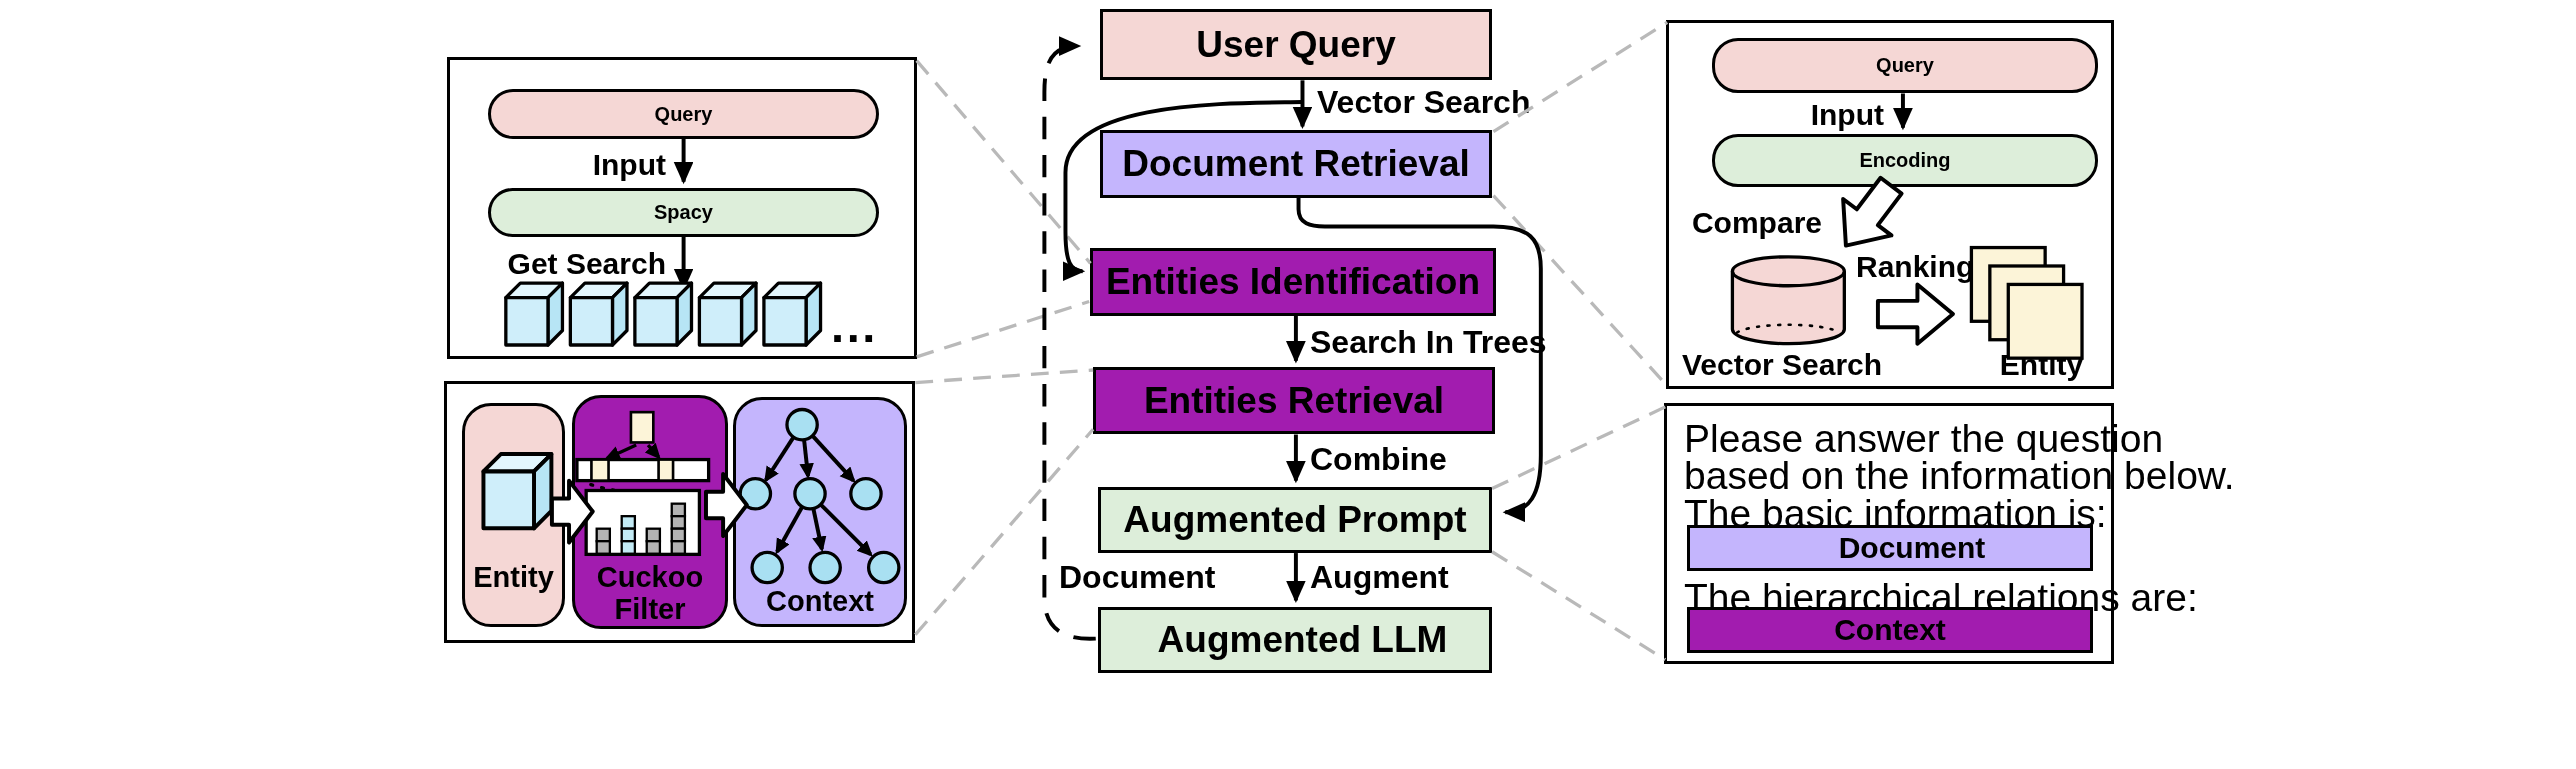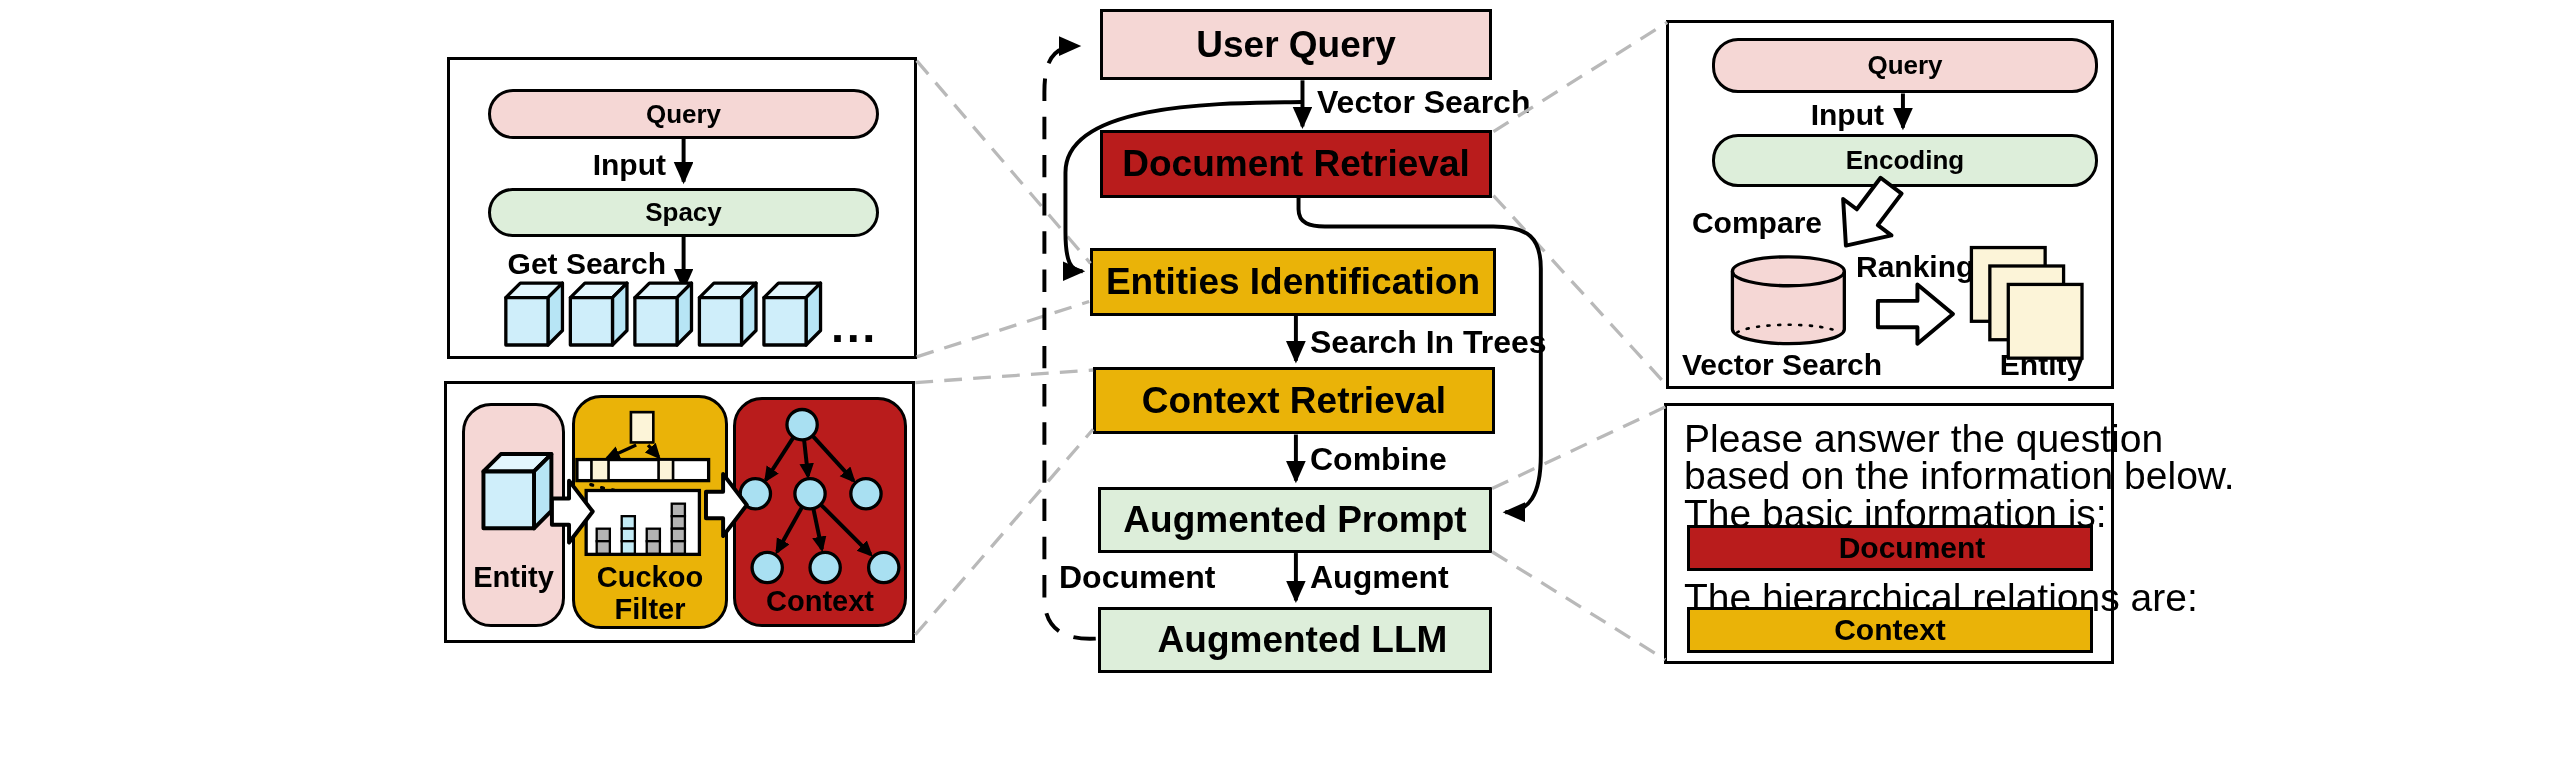--- a/index.html
+++ b/index.html
@@ -9,35 +9,35 @@
   }
   
   .outer-box{position:absolute;background:#ffffff;border:3.3px solid #000;box-sizing:border-box;}
   
   .fbox{position:absolute;border:3.3px solid #000;box-sizing:border-box;
         display:flex;align-items:center;justify-content:center;
         font-weight:700;font-size:37px;white-space:nowrap;}
   
   .pill{position:absolute;border:3.3px solid #000;border-radius:26px;box-sizing:border-box;
         display:flex;align-items:center;justify-content:center;
-        font-weight:700;font-size:26px;white-space:nowrap;}
+        font-weight:700;font-size:20px;white-space:nowrap;}
   
   .rpanel{position:absolute;border:3.3px solid #000;border-radius:29px;box-sizing:border-box;}
   
   .chip{position:absolute;border:3.3px solid #000;box-sizing:border-box;
         display:flex;align-items:center;justify-content:center;
         font-weight:700;font-size:30px;}
   .elabel{position:absolute;font-weight:700;font-size:32px;white-space:nowrap;line-height:1;}
   .slabel{position:absolute;font-weight:700;font-size:30px;white-space:nowrap;line-height:1;}
   .plabel{position:absolute;font-weight:700;font-size:29px;text-align:center;line-height:1.12;}
   .pline{position:absolute;font-weight:400;font-size:39px;white-space:nowrap;line-height:1;}
   .ellipsis{position:absolute;font-weight:700;font-size:47px;line-height:1;letter-spacing:2.6px;}
   .pink  {background:#f5d7d5;}
-  .cream {background:#b91c1c;}
-  .blue  {background:#eab308;text-align:right;}
+  .cream {background:#c4b5fd;}
+  .blue  {background:#a21caf;text-align:right;}
   .green {background:#ddeeda;}
   .tright{text-align:right;}
   .tcenter{text-align:center;}
   svg.overlay{position:absolute;left:0;top:0;z-index:5;pointer-events:none;}
   .htmlayer{position:absolute;left:0;top:0;z-index:1;}
 </style>
 </head>
 <body>
 
 <div class="canvas">
@@ -66,21 +66,21 @@
     <div class="fbox pink" style="left:1100px;top:9.2px;width:392px;height:71px;">
       <span>User Query</span>
     </div>
     <div class="fbox cream" style="left:1100px;top:130px;width:392px;height:68px;">
       <span>Document Retrieval</span>
     </div>
     <div class="fbox blue" style="left:1090px;top:248px;width:406px;height:68px;">
       <span>Entities Identification</span>
     </div>
     <div class="fbox blue" style="left:1093px;top:367px;width:402px;height:67px;">
-      <span>Context Retrieval</span>
+      <span>Entities Retrieval</span>
     </div>
     <div class="fbox green" style="left:1098px;top:487px;width:394px;height:66px;">
       <span>Augmented Prompt</span>
     </div>
     <div class="fbox green" style="left:1098px;top:607px;width:394px;height:66px;padding-left:15px;">
       <span>Augmented LLM</span>
     </div>
 
     <div class="elabel" style="left:1317px;top:86px;">Vector Search</div>
     <div class="elabel" style="left:1310px;top:326px;">Search In Trees</div>

